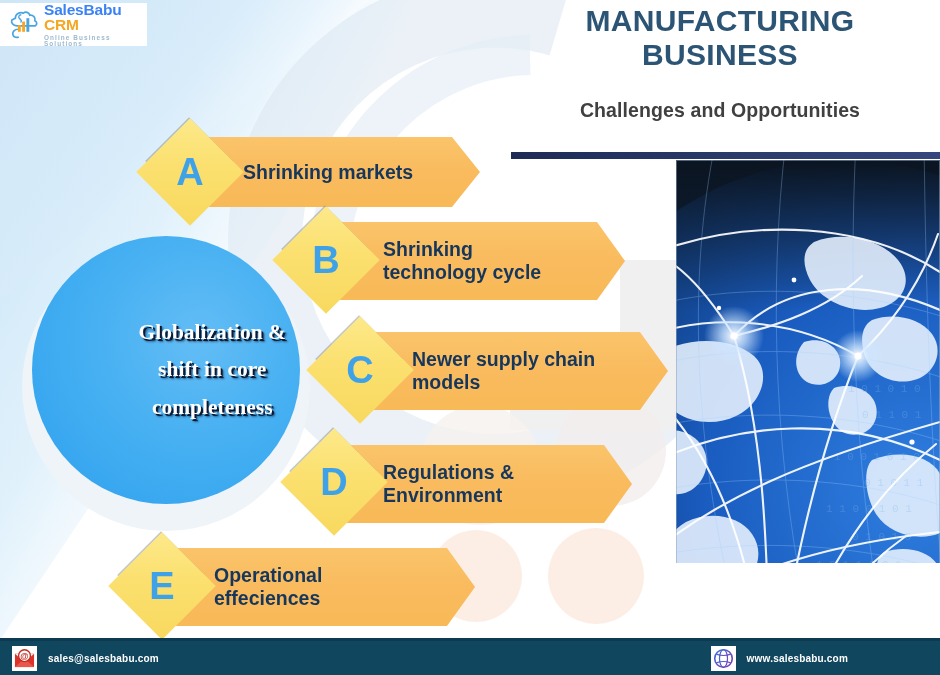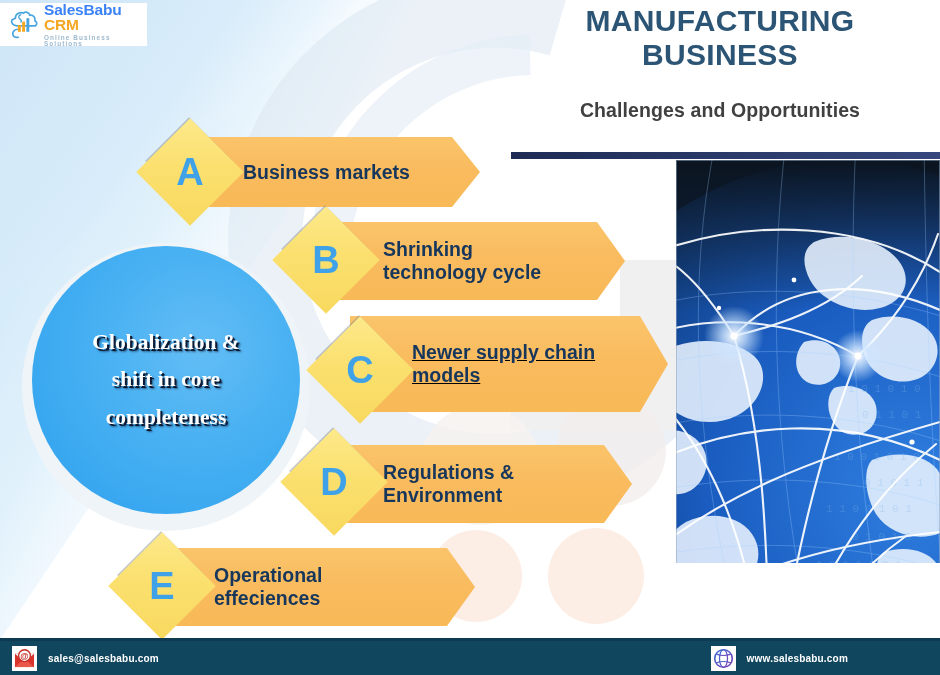--- a/index.html
+++ b/index.html
@@ -95,24 +95,24 @@
     display:flex; align-items:center; justify-content:center;
     color:#3fa2e8; font-weight:bold; font-size:38px;
   }
 
   
   .circle-halo {
     position:absolute; left:22px; top:243px; width:288px; height:288px;
     border-radius:50%; background:#eef4f8;
   }
   .circle {
-    position:absolute; left:32px; top:246px; width:268px; height:268px;
+    position:absolute; left:32px; top:236px; width:268px; height:268px;
     border-radius:50%;
     background:radial-gradient(circle at 62% 38%, #63bdf5 0%, #46b0f2 45%, #3aa8f0 72%, #2f9fe8 100%);
-    display:flex; align-items:center; justify-content:center;
+    display:flex; align-items:center; justify-content:flex-end;
   }
   .circle-txt {
     font-family:"Liberation Serif", serif;
     color:#ffffff; font-weight:bold; font-size:21.5px; line-height:1.75;
     text-align:center; white-space:pre-line;
     text-shadow:2px 2px 0 #0d1a33, 3px 3px 2px rgba(10,20,45,.55);
     padding:0 14px;
   }
 
   
@@ -264,21 +264,21 @@
 
   <div class="circle-halo"></div>
   <div class="circle">
     <div class="circle-txt">Globalization &amp;
 shift in core
 completeness</div>
   </div>
 
   <div class="row">
     <div class="banner" style="left:190px; top:137px; width:290px;">
-      <span class="banner-txt" style="margin-left:53px;">Business markets</span>
+      <span class="banner-txt" style="margin-left:53px;">Shrinking markets</span>
     </div>
     <div class="diamond-wrap" style="left:152px; top:134px;">
       <div class="diamond-shadow"></div>
       <div class="diamond"></div>
       <div class="diamond-letter">A</div>
     </div>
   </div>
 
   <div class="row">
     <div class="banner" style="left:320px; top:222px; width:305px; height:78px;">
@@ -286,21 +286,21 @@
 technology cycle</span>
     </div>
     <div class="diamond-wrap" style="left:288px; top:222px;">
       <div class="diamond-shadow"></div>
       <div class="diamond"></div>
       <div class="diamond-letter">B</div>
     </div>
   </div>
 
   <div class="row">
-    <div class="banner" style="left:350px; top:316px; width:318px; height:96px;text-decoration:underline;">
+    <div class="banner" style="left:350px; top:332px; width:318px; height:78px;">
       <span class="banner-txt" style="margin-left:62px;">Newer supply chain
 models</span>
     </div>
     <div class="diamond-wrap" style="left:322px; top:332px;">
       <div class="diamond-shadow"></div>
       <div class="diamond"></div>
       <div class="diamond-letter">C</div>
     </div>
   </div>
 

